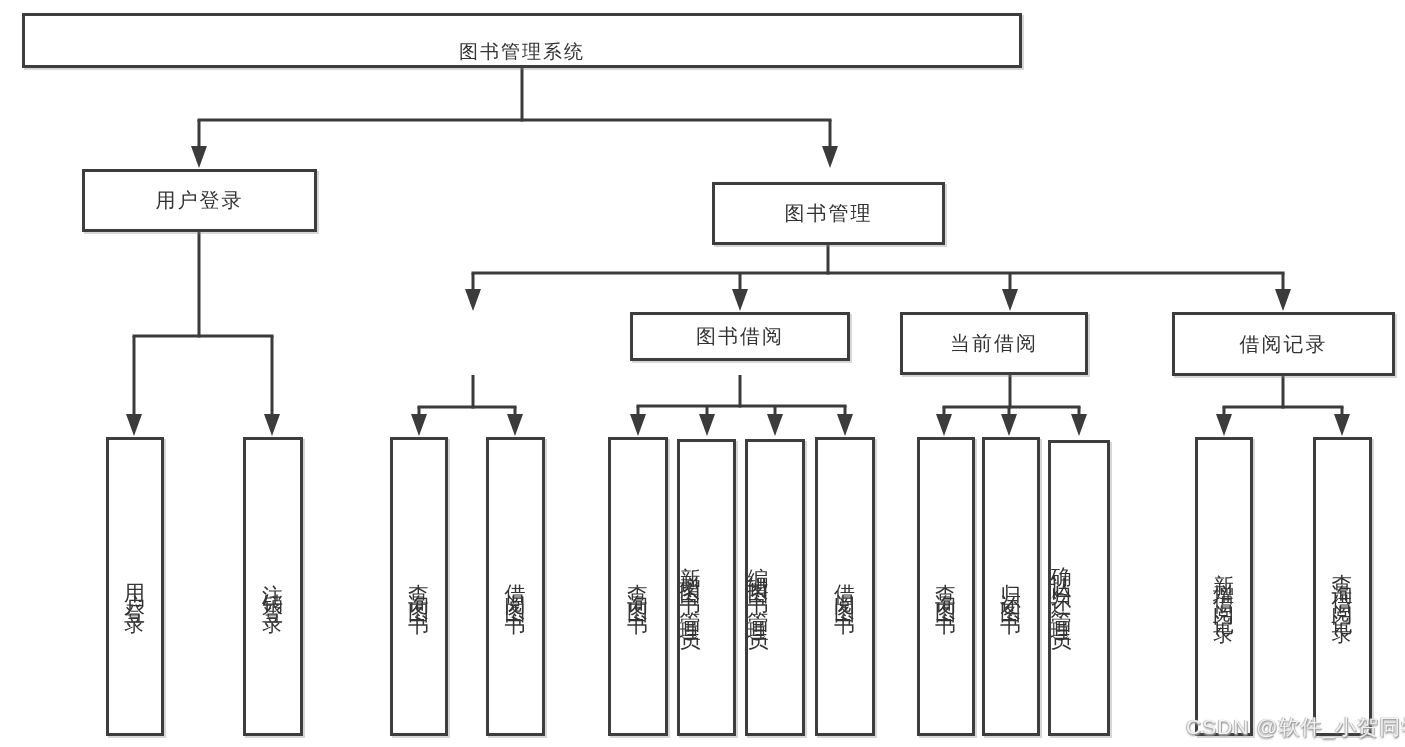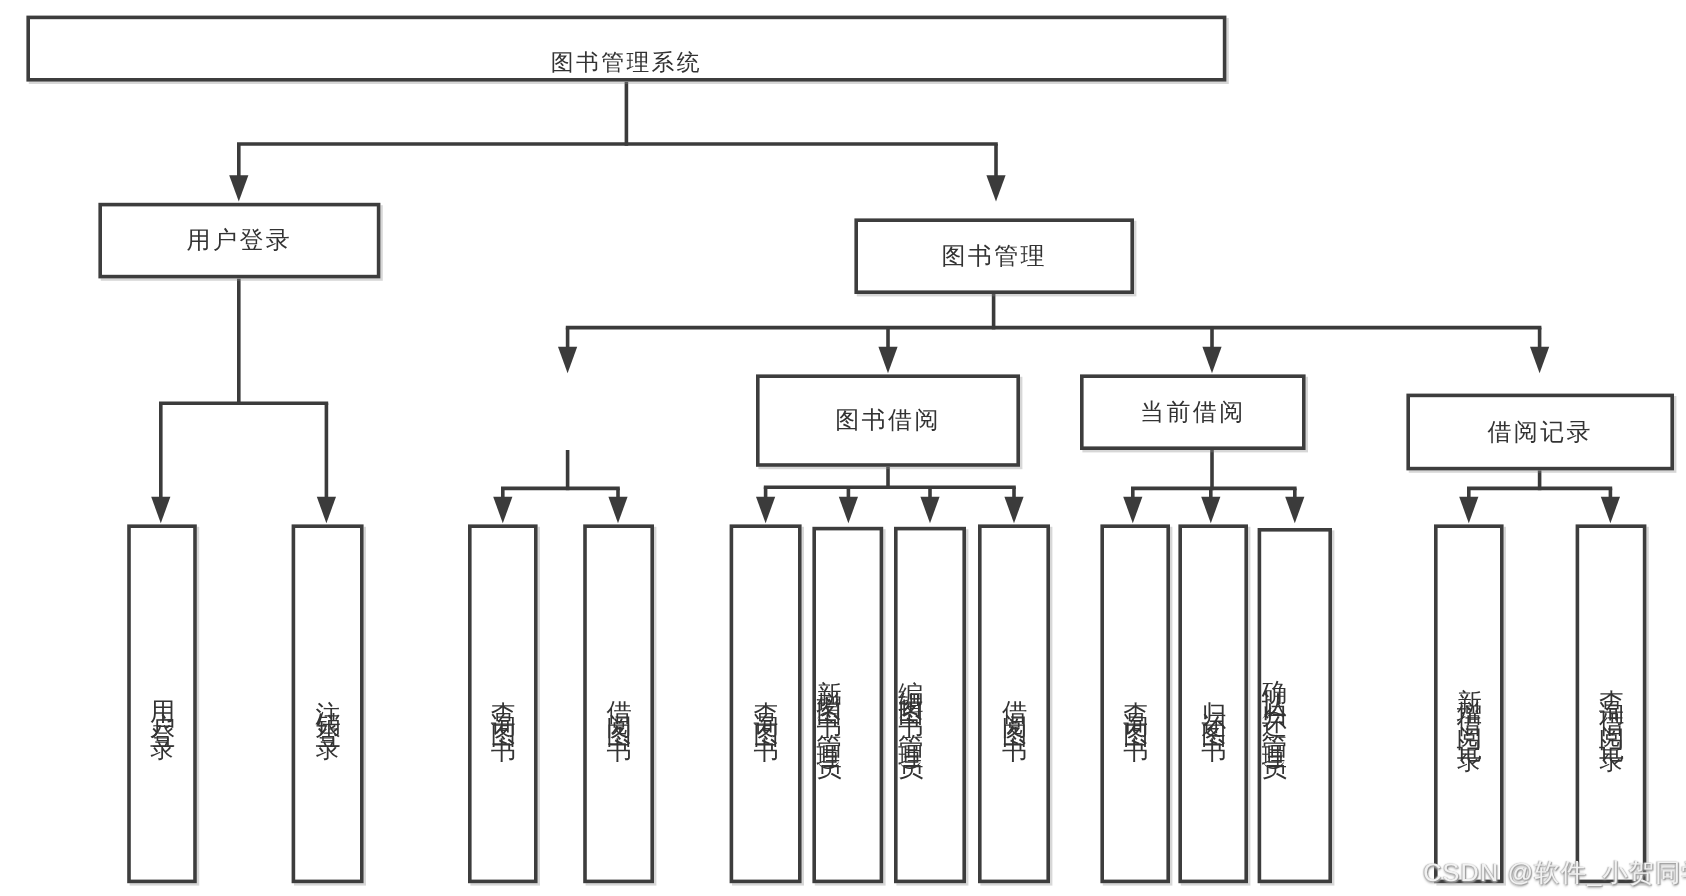--- a/index.html
+++ b/index.html
@@ -141,27 +141,27 @@
     <span>图书管理系统</span>
   </div>
 
   <div class="node h" style="left:82px; top:169px; width:235px; height:63px;">
     <span>用户登录</span>
   </div>
   <div class="node h" style="left:712px; top:169px; width:233px; height:63px;margin-top:13px;">
     <span>图书管理</span>
   </div>
 
-  <div class="node h" style="left:630px; top:312px; width:220px; height:77px;">
+  <div class="node h" style="left:630px; top:312px; width:220px; height:49px;">
     <span>图书借阅</span>
   </div>
   <div class="node h" style="left:900px; top:312px; width:188px; height:63px;">
     <span>当前借阅</span>
   </div>
-  <div class="node h" style="left:1172px; top:312px; width:223px; height:64px;margin-top:16px;">
+  <div class="node h" style="left:1172px; top:312px; width:223px; height:64px;">
     <span>借阅记录</span>
   </div>
 
   <div class="node v" style="left:106px; top:437px; width:58px; height:299px;">
     <span>用户登录</span>
   </div>
   <div class="node v" style="left:243px; top:437px; width:60px; height:299px;">
     <span>注销登录</span>
   </div>
 

